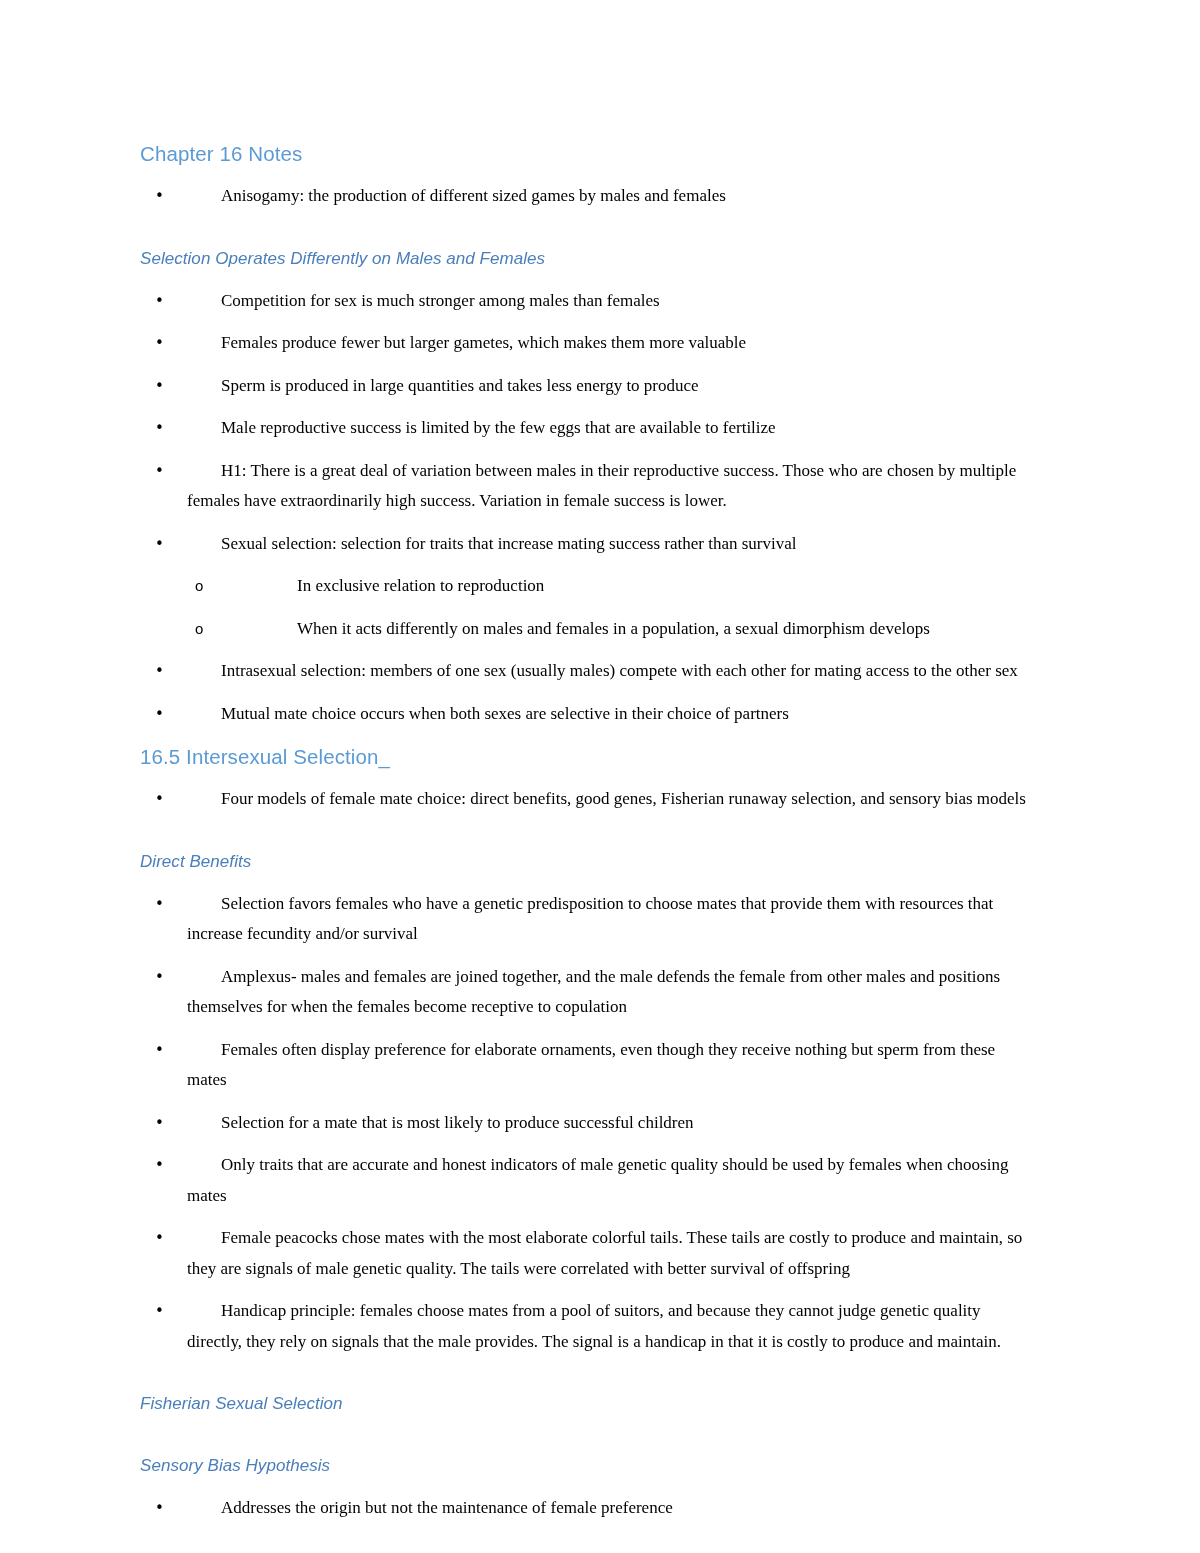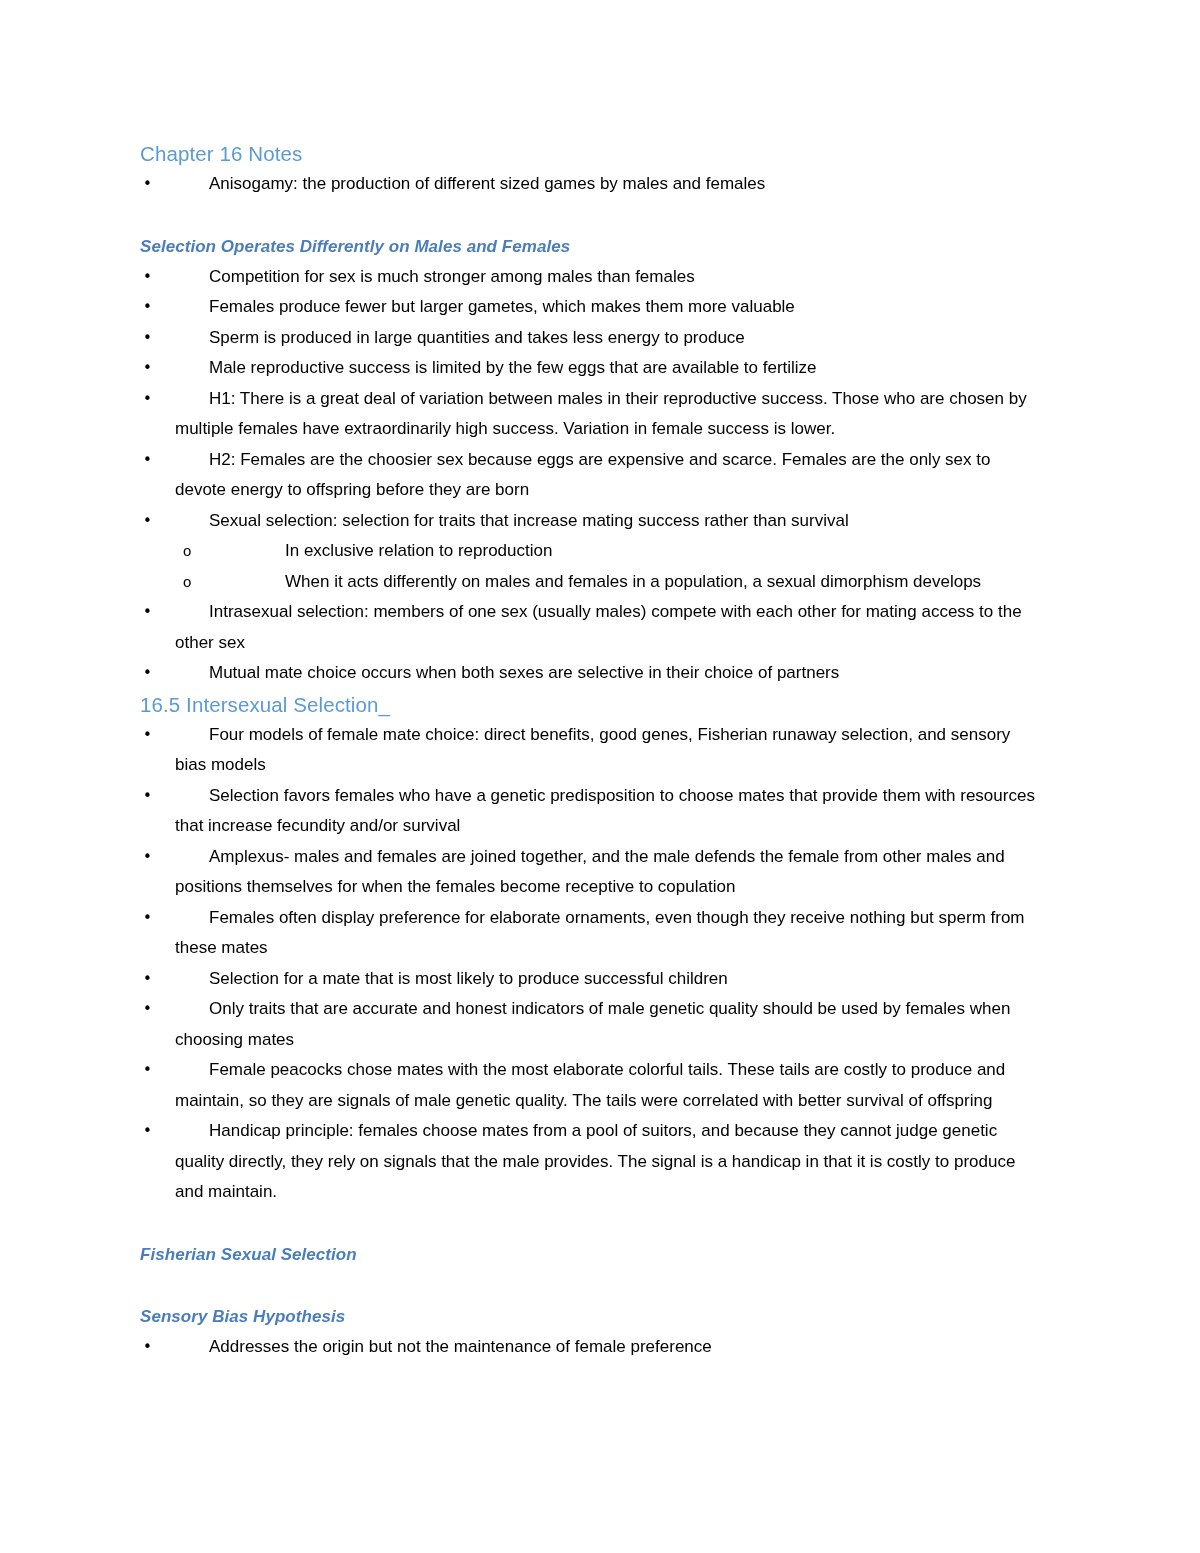--- a/index.html
+++ b/index.html
@@ -33,36 +33,37 @@
     font-size: 20.5px;
     font-weight: 400;
     line-height: 31px;
     letter-spacing: 0.1px;
     white-space: pre-wrap;
   }
   .h-sub {
     color: #4A7EBB;
     font-size: 17px;
     font-style: italic;
-    font-weight: 700;
+    font-weight: 400;
     line-height: 30px;
     letter-spacing: 0.05px;
     white-space: pre-wrap;
     margin-top: 32px;
   }
 
   
   .bullet {
     position: relative;
     font-size: 17px;
     line-height: 30.5px;
     color: #000000;
     padding-left: 35px;       
-    margin: 0;
+    margin: 12px;
     white-space: pre-wrap;
+    font-family: Liberation Serif, serif;
   }
   .bullet > .marker {
     position: absolute;
     left: 3px;
     top: 0;
     width: 14px;
     text-align: left;
     font-size: 17px;
     line-height: 30.5px;
   }
@@ -104,28 +105,28 @@
 <div class="page">
   <div class="doc-body" id="doc-body">
       <div class="h-title">Chapter 16 Notes</div>
       <div class="bullet"><span class="marker dot"></span><span class="txt">Anisogamy: the production of different sized games by males and females</span></div>
       <div class="h-sub">Selection Operates Differently on Males and Females</div>
       <div class="bullet"><span class="marker dot"></span><span class="txt">Competition for sex is much stronger among males than females</span></div>
       <div class="bullet"><span class="marker dot"></span><span class="txt">Females produce fewer but larger gametes, which makes them more valuable</span></div>
       <div class="bullet"><span class="marker dot"></span><span class="txt">Sperm is produced in large quantities and takes less energy to produce</span></div>
       <div class="bullet"><span class="marker dot"></span><span class="txt">Male reproductive success is limited by the few eggs that are available to fertilize</span></div>
       <div class="bullet"><span class="marker dot"></span><span class="txt">H1: There is a great deal of variation between males in their reproductive success. Those who are chosen by multiple females have extraordinarily high success. Variation in female success is lower.</span></div>
-      <div class="bullet"><span class="marker dot"></span><span class="txt">H2: Females are the choosier sex because eggs are expensive and scarce. Females are the only sex to devote energy to offspring before they are born</span></div>
       <div class="bullet"><span class="marker dot"></span><span class="txt">Sexual selection: selection for traits that increase mating success rather than survival</span></div>
       <div class="bullet sub"><span class="marker circle"></span><span class="txt">In exclusive relation to reproduction</span></div>
       <div class="bullet sub"><span class="marker circle"></span><span class="txt">When it acts differently on males and females in a population, a sexual dimorphism develops</span></div>
       <div class="bullet"><span class="marker dot"></span><span class="txt">Intrasexual selection: members of one sex (usually males) compete with each other for mating access to the other sex</span></div>
       <div class="bullet"><span class="marker dot"></span><span class="txt">Mutual mate choice occurs when both sexes are selective in their choice of partners</span></div>
       <div class="h-section">16.5 Intersexual Selection_</div>
       <div class="bullet"><span class="marker dot"></span><span class="txt">Four models of female mate choice: direct benefits, good genes, Fisherian runaway selection, and sensory bias models</span></div>
+      <div class="h-sub">Direct Benefits</div>
       <div class="bullet"><span class="marker dot"></span><span class="txt">Selection favors females who have a genetic predisposition to choose mates that provide them with resources that increase fecundity and/or survival</span></div>
       <div class="bullet"><span class="marker dot"></span><span class="txt">Amplexus- males and females are joined together, and the male defends the female from other males and positions themselves for when the females become receptive to copulation</span></div>
       <div class="bullet"><span class="marker dot"></span><span class="txt">Females often display preference for elaborate ornaments, even though they receive nothing but sperm from these mates</span></div>
       <div class="bullet"><span class="marker dot"></span><span class="txt">Selection for a mate that is most likely to produce successful children</span></div>
       <div class="bullet"><span class="marker dot"></span><span class="txt">Only traits that are accurate and honest indicators of male genetic quality should be used by females when choosing mates</span></div>
       <div class="bullet"><span class="marker dot"></span><span class="txt">Female peacocks chose mates with the most elaborate colorful tails. These tails are costly to produce and maintain, so they are signals of male genetic quality. The tails were correlated with better survival of offspring</span></div>
       <div class="bullet"><span class="marker dot"></span><span class="txt">Handicap principle: females choose mates from a pool of suitors, and because they cannot judge genetic quality directly, they rely on signals that the male provides. The signal is a handicap in that it is costly to produce and maintain.</span></div>
       <div class="h-sub">Fisherian Sexual Selection</div>
       <div class="h-sub">Sensory Bias Hypothesis</div>
       <div class="bullet"><span class="marker dot"></span><span class="txt">Addresses the origin but not the maintenance of female preference</span></div>

